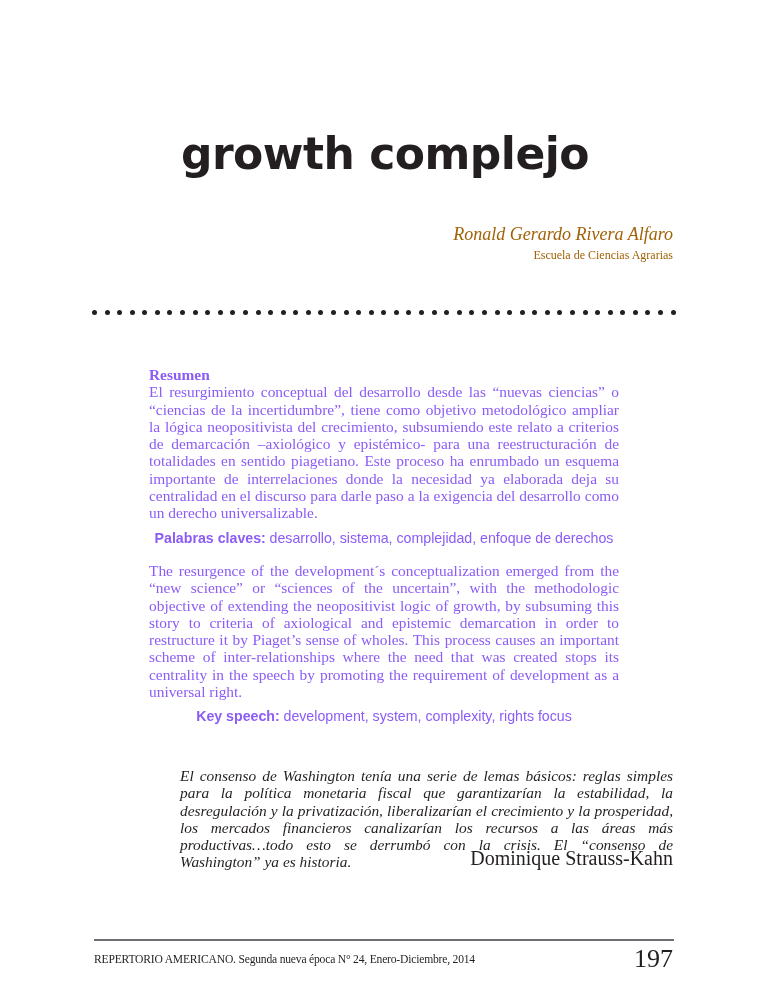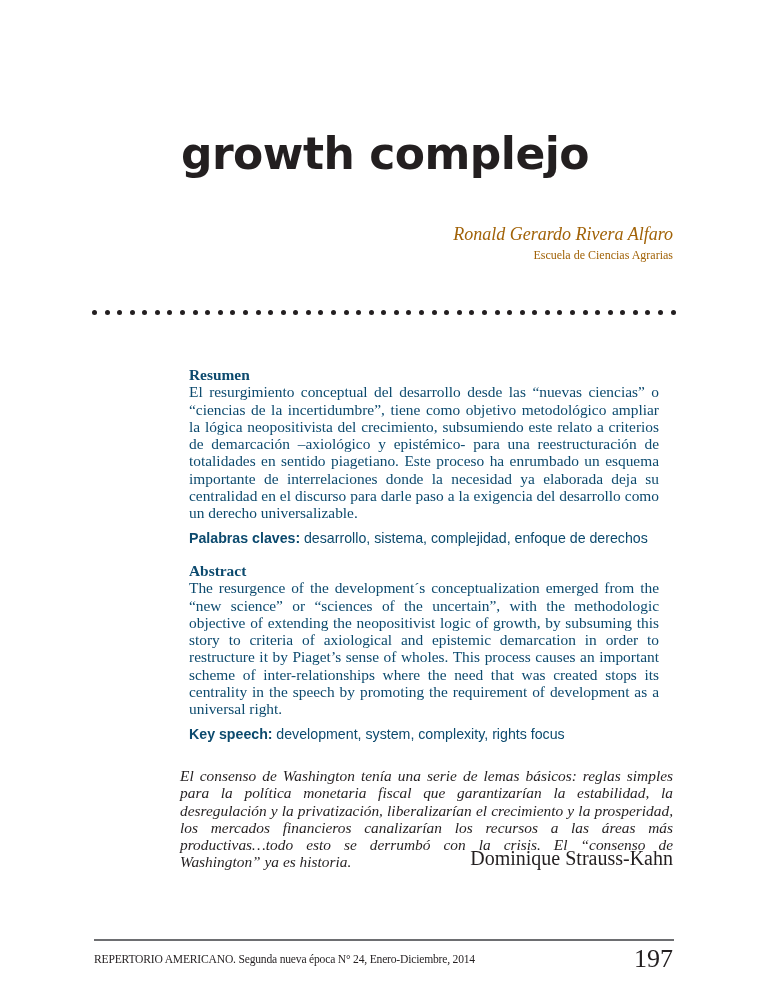--- a/index.html
+++ b/index.html
@@ -20,26 +20,25 @@
   }
   .author { font-size: 18px; font-style: italic; line-height: 24px; }
   .affil { font-size: 12px; line-height: 19px; }
 
   .dots { left: 92px; top: 309px; width: 584px; height: 8px; display: flex; justify-content: space-between; }
   .dot { width: 5px; height: 5px; border-radius: 50%; background: #231f20; margin-top: 1px; }
 
   .text-col {
     left: 149px; top: 366px; width: 470px;
     font-family: "Liberation Serif", serif; font-size: 15.4px; line-height: 17.3px;
-    color: #0c4a6e;
-    margin-left: 40px;
+    color: #8b5cf6;
   }
   .sec-head { font-weight: bold; display: block; }
   .body-text { text-align: justify; display: block; }
-  .kw { margin-top: 8px; display: block; font-size: 15px; }
+  .kw { margin-top: 8px; display: block; font-size: 15px; text-align: center; }
   .kw-label { font-family: "Liberation Sans", sans-serif; font-weight: bold; font-size: 14.2px; }
   .kw-val { font-family: "Liberation Sans", sans-serif; font-size: 14.2px; }
 
   #abstract-sec { margin-top: 15px; }
 
   .quote {
     left: 180px; top: 767px; width: 493px;
     font-family: "Liberation Serif", serif; font-style: italic;
     font-size: 15.4px; line-height: 17.3px; text-align: justify; color: #231f20;
   }
@@ -120,21 +119,20 @@
     <span class="dot"></span>
   </div>
 
 <div class="abs text-col">
   <section>
     <span class="sec-head">Resumen</span>
     <span class="body-text">El resurgimiento conceptual del desarrollo desde las “nuevas ciencias” o “ciencias de la incertidumbre”, tiene como objetivo metodológico ampliar la lógica neopositivista del crecimiento, subsumiendo este relato a criterios de demarcación –axiológico y epistémico- para una reestructuración de totalidades en sentido piagetiano. Este proceso ha enrumbado un esquema importante de interrelaciones donde la necesidad ya elaborada deja su centralidad en el discurso para darle paso a la exigencia del desarrollo como un derecho universalizable.</span>
     <span class="kw"><span class="kw-label">Palabras claves:</span> <span class="kw-val">desarrollo, sistema, complejidad, enfoque de derechos</span></span>
   </section>
   <section id="abstract-sec">
-    <span class="sec-head">Abstract</span>
     <span class="body-text">The resurgence of the development´s conceptualization emerged from the “new science” or “sciences of the uncertain”, with the methodologic objective of extending the neopositivist logic of growth, by subsuming this story to criteria of axiological and epistemic demarcation in order to restructure it by Piaget’s sense of wholes. This process causes an important scheme of inter-relationships where the need that was created stops its centrality in the speech by promoting the requirement of development as a universal right.</span>
     <span class="kw"><span class="kw-label">Key speech:</span> <span class="kw-val">development, system, complexity, rights focus</span></span>
   </section>
 </div>
 
 <blockquote class="abs quote" style="margin:0">El consenso de Washington tenía una serie de lemas básicos: reglas simples para la política monetaria fiscal que garantizarían la estabilidad, la desregulación y la privatización, liberalizarían el crecimiento y la prosperidad, los mercados financieros canalizarían los recursos a las áreas más productivas…todo esto se derrumbó con la crisis. El “consenso de Washington” ya es historia.</blockquote>
 <div class="abs quote-author">Dominique Strauss-Kahn</div>
 
 <div class="abs rule"></div>
 <div class="abs footer-text">REPERTORIO AMERICANO. Segunda nueva época N° 24, Enero-Diciembre, 2014</div>

